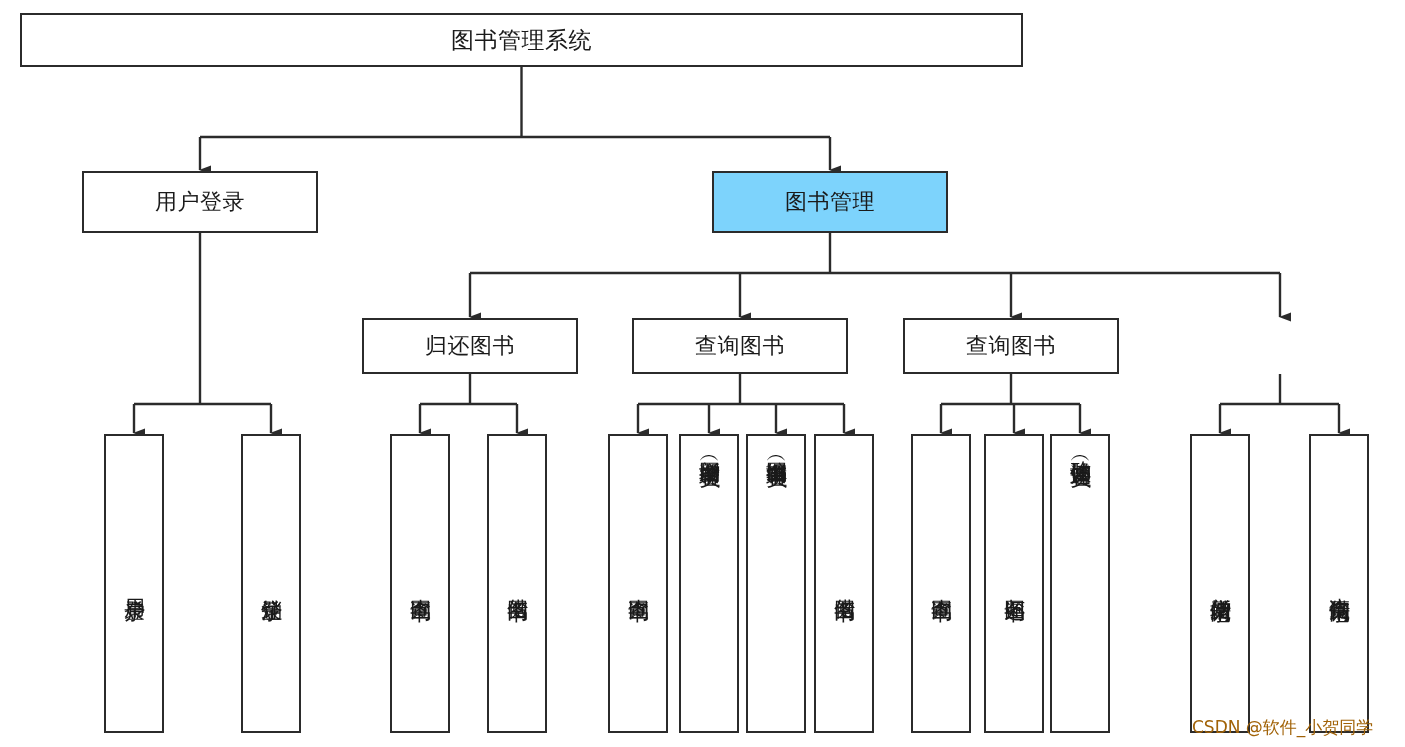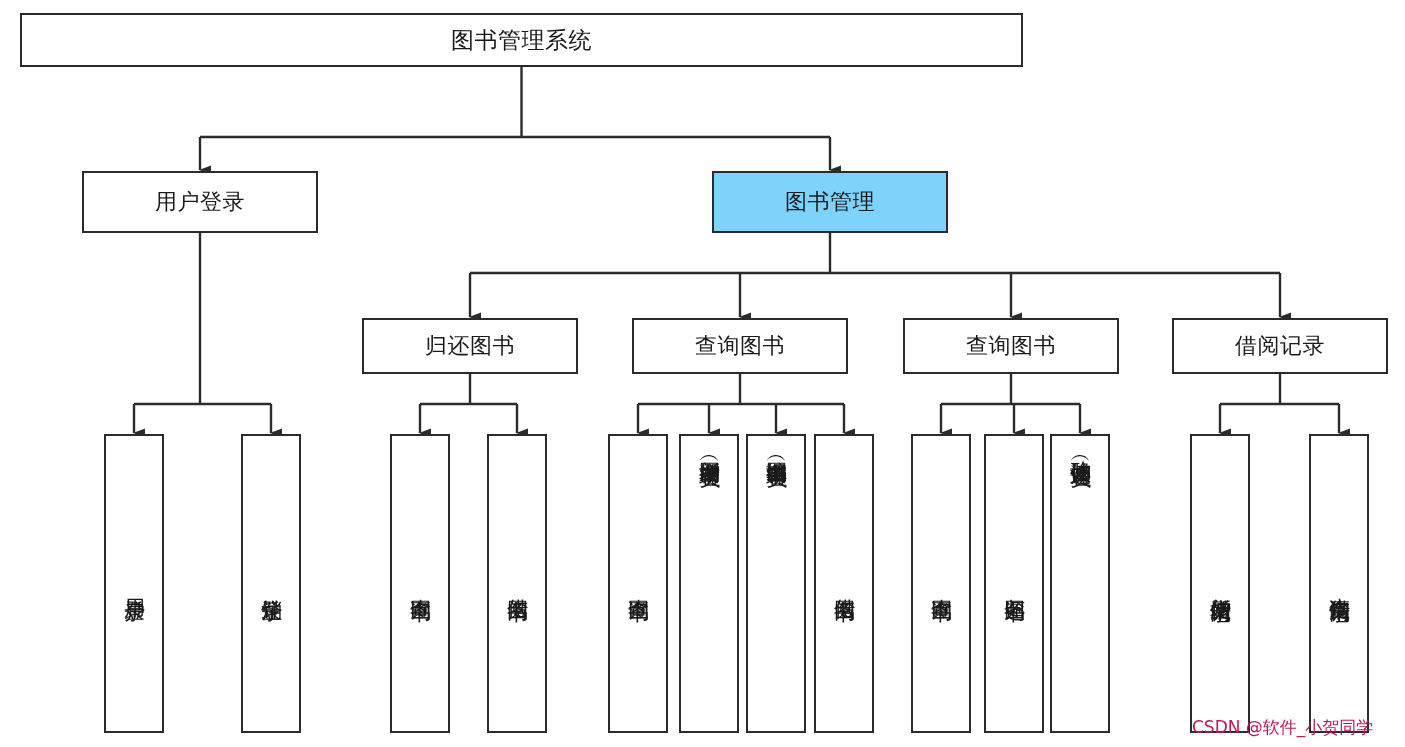--- a/index.html
+++ b/index.html
@@ -144,23 +144,20 @@
 
   <div class="node level3" id="n-new-book-recommend" style="left: 362px; top: 318px; width: 216px; height: 56px; border-color: rgb(43, 43, 43); background: rgb(255, 255, 255);">
     <span class="node-label">归还图书</span>
   </div>
   <div class="node level3" id="n-book-borrow" style="left: 632px; top: 318px; width: 216px; height: 56px; border-color: rgb(43, 43, 43); background: rgb(255, 255, 255);">
     <span class="node-label">查询图书</span>
   </div>
   <div class="node level3" id="n-current-borrow" style="left: 903px; top: 318px; width: 216px; height: 56px; border-color: rgb(43, 43, 43); background: rgb(255, 255, 255);">
     <span class="node-label">查询图书</span>
   </div>
-  <div class="node level3" id="n-borrow-record" style="left: 1172px; top: 318px; width: 216px; height: 56px; border-color: rgb(43, 43, 43); background: rgb(255, 255, 255);">
-    <span class="node-label">借阅记录</span>
-  </div>
 
   <div class="node leaf" id="n-leaf-0" style="left: 104px; top: 434px; width: 60px; height: 299px; border-color: rgb(43, 43, 43); background: rgb(255, 255, 255);">
     <div class="leaf-inner">
       <span class="node-label">用户登录</span>
     </div>
   </div>
   <div class="node leaf" id="n-leaf-1" style="left: 241px; top: 434px; width: 60px; height: 299px; border-color: rgb(43, 43, 43); background: rgb(255, 255, 255);">
     <div class="leaf-inner">
       <span class="node-label">注销登录</span>
     </div>
@@ -214,15 +211,15 @@
     <div class="leaf-inner">
       <span class="node-label">新增借阅记录</span>
     </div>
   </div>
   <div class="node leaf" id="n-leaf-12" style="left: 1309px; top: 434px; width: 60px; height: 299px; border-color: rgb(43, 43, 43); background: rgb(255, 255, 255);">
     <div class="leaf-inner">
       <span class="node-label">查询借阅记录</span>
     </div>
   </div>
 
-  <div id="watermark" style="left: 1192px; top: 716px; color: #be185d;">CSDN @软件_小贺同学</div>
+  <div id="watermark" style="left: 1192px; top: 716px; color: #a16207;">CSDN @软件_小贺同学</div>
 
 </div>
 
 </body></html>

